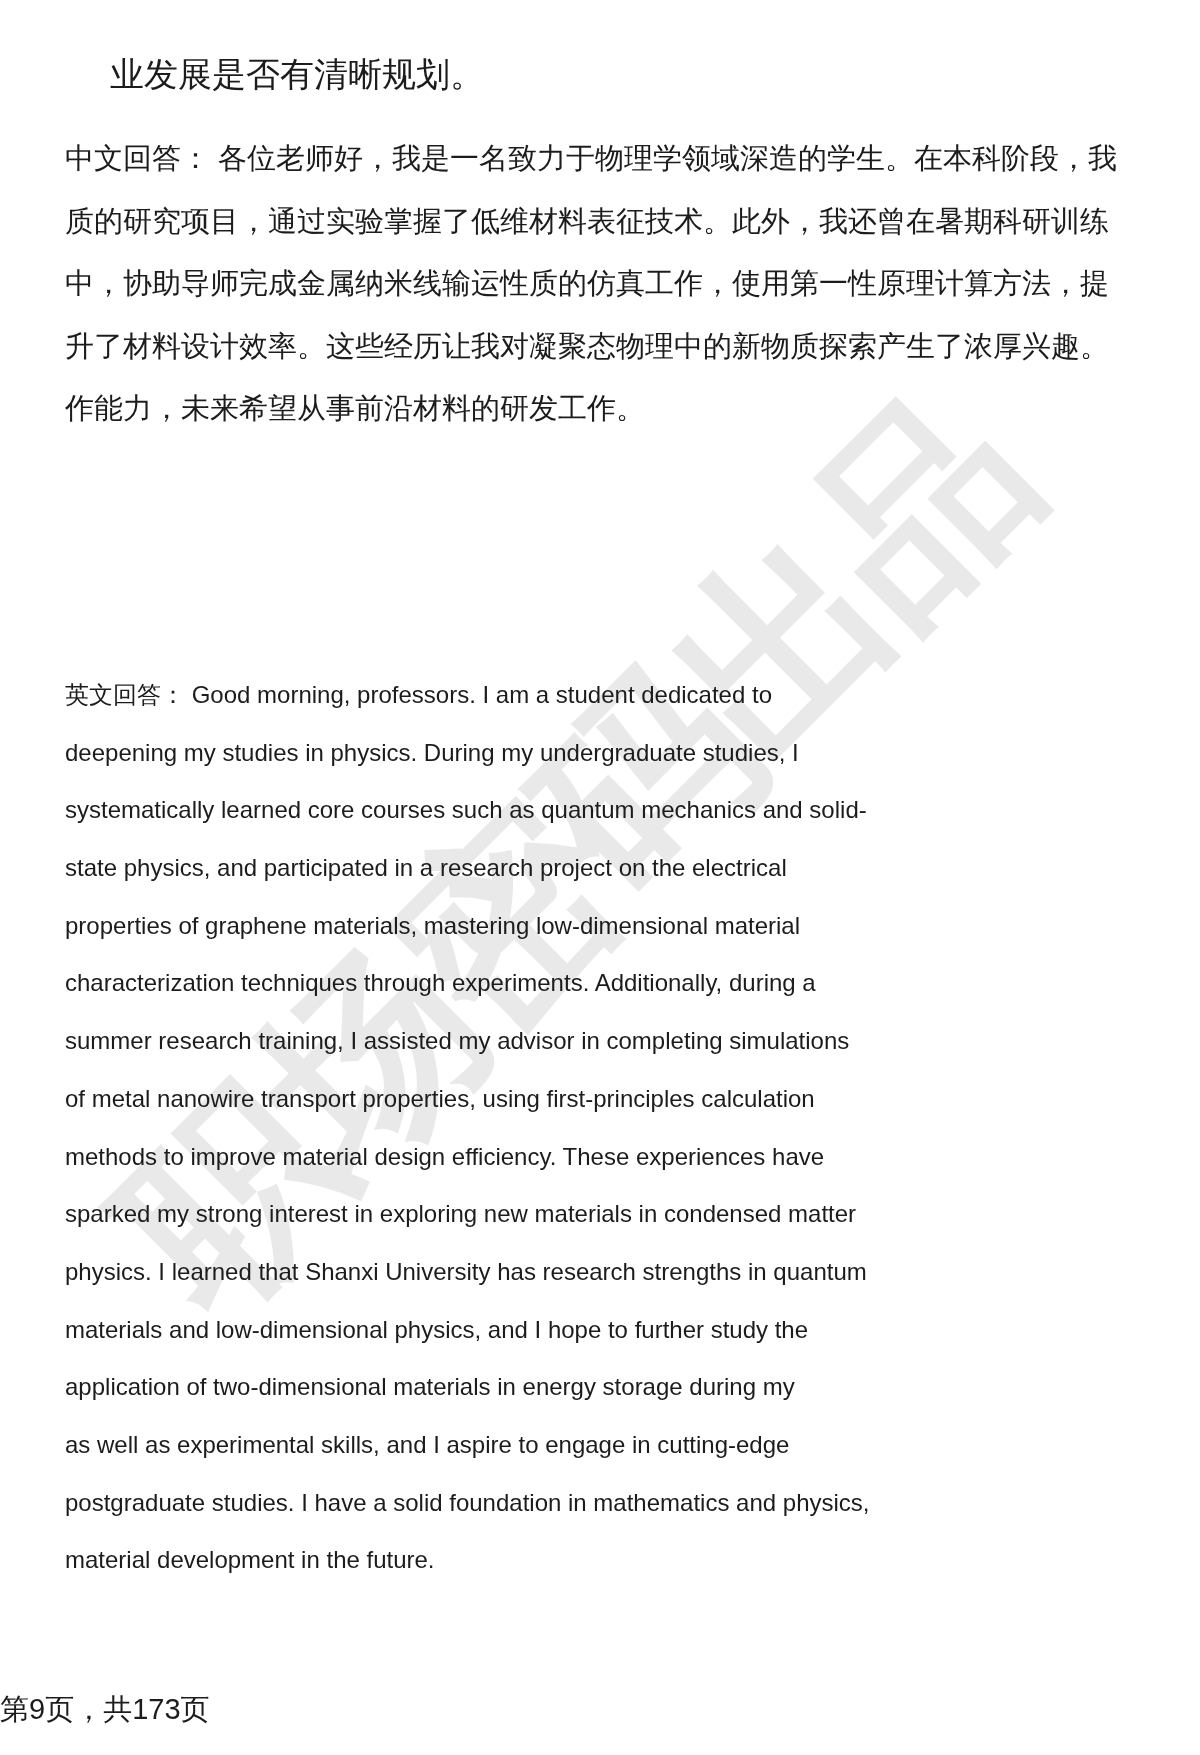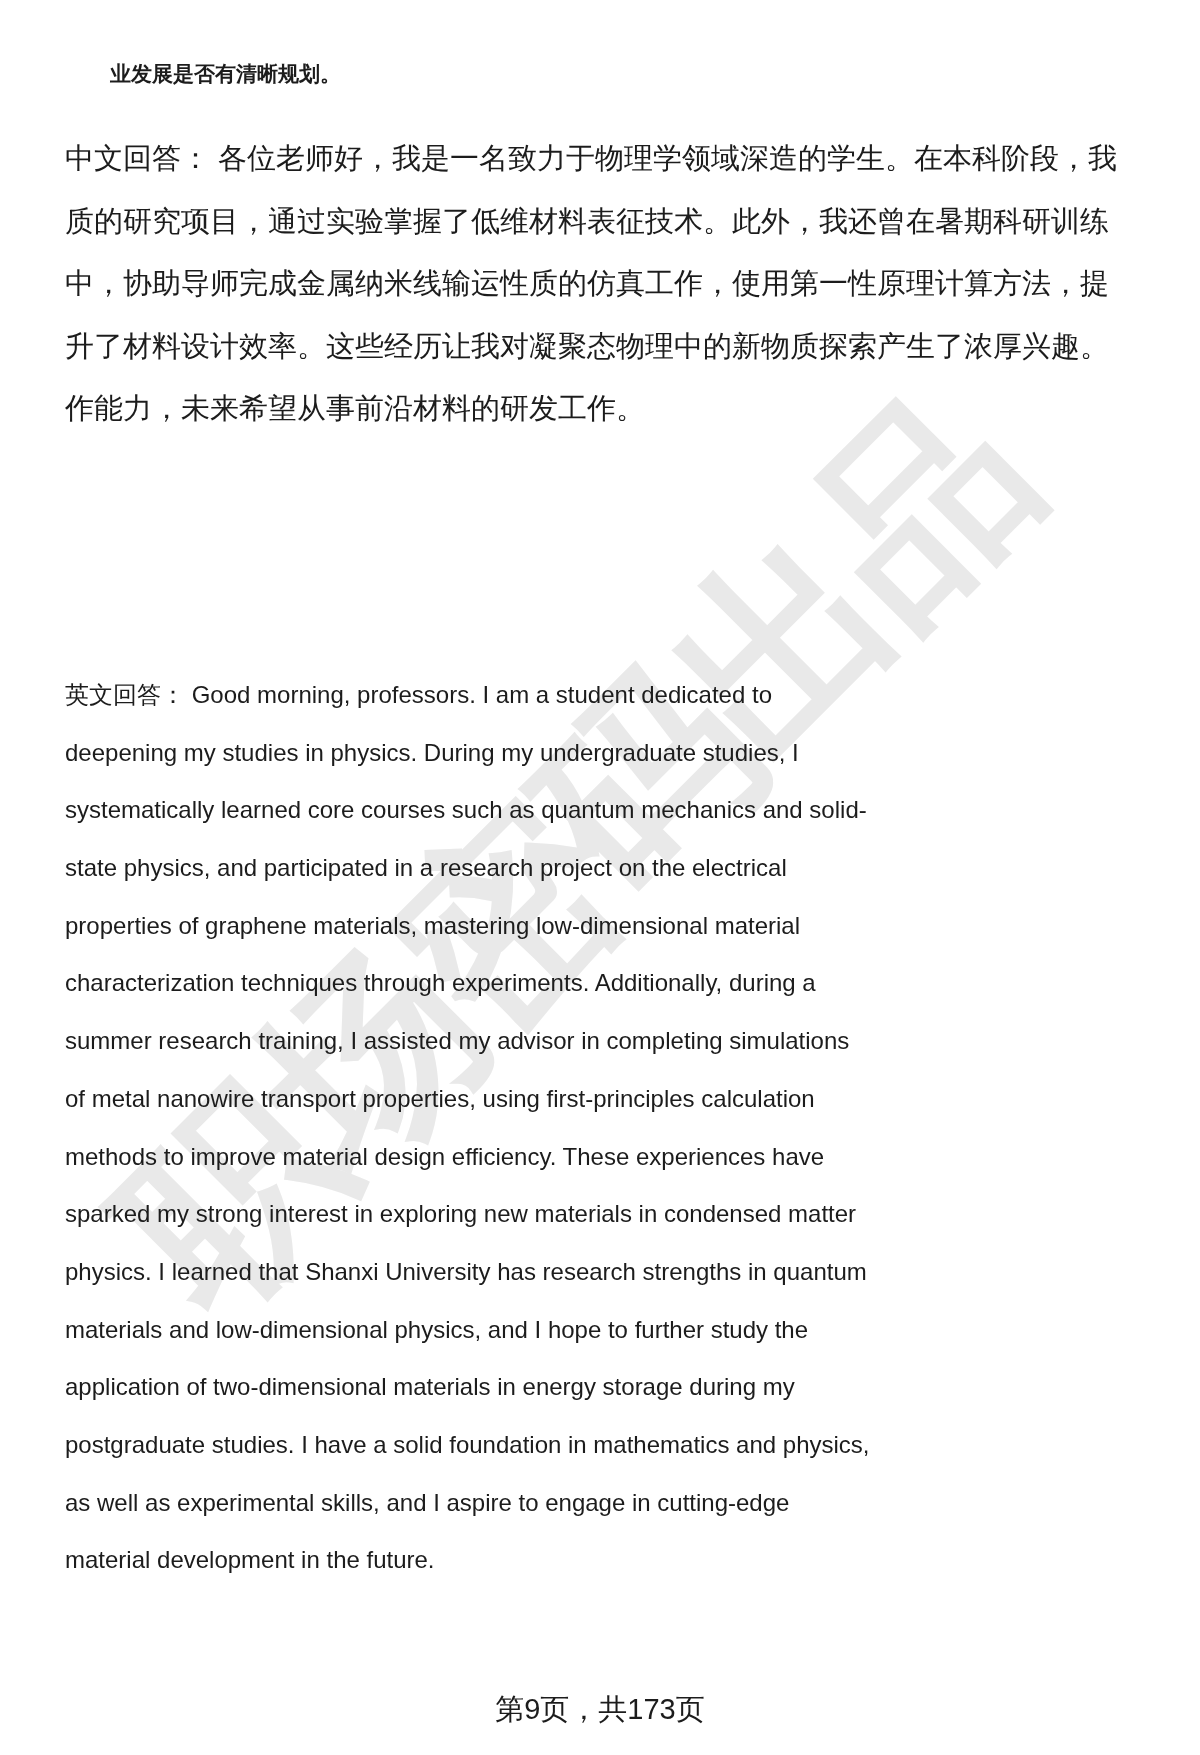--- a/index.html
+++ b/index.html
@@ -19,39 +19,37 @@
     font-weight:700;
     color:#e9e9e9;
     letter-spacing:-10px;
     white-space:nowrap;
     user-select:none;
     pointer-events:none;
   }
   .intro-line {
     position:absolute;
     left:110px; top:55px;
-    font-size:21px;
+    font-size:34px;
     line-height:38px;
     white-space:nowrap;
-    font-weight:bold;
   }
   .para {
     position:absolute;
     left:65px;
     width:1078px;
   }
   .para-cn { top:127px; }
   .para-en { top:666px; }
   .line { white-space:nowrap; }
   .para-cn .line { font-size:29px;   line-height:62.5px; height:62.5px; }
   .para-en .line { font-size:24px; line-height:57.7px; height:57.7px; }
   .page-footer {
     position:absolute;
     left:0; right:0; top:1690px;
-    text-align:center;
     font-size:29px;
     line-height:38px;
   }
 </style>
 </head>
 <body>
 
 <div class="watermark">职场密码出品</div>
 
 <div class="intro-line">业发展是否有清晰规划。</div>
@@ -71,18 +69,18 @@
   <div class="line">state physics, and participated in a research project on the electrical</div>
   <div class="line">properties of graphene materials, mastering low-dimensional material</div>
   <div class="line">characterization techniques through experiments. Additionally, during a</div>
   <div class="line">summer research training, I assisted my advisor in completing simulations</div>
   <div class="line">of metal nanowire transport properties, using first-principles calculation</div>
   <div class="line">methods to improve material design efficiency. These experiences have</div>
   <div class="line">sparked my strong interest in exploring new materials in condensed matter</div>
   <div class="line">physics. I learned that Shanxi University has research strengths in quantum</div>
   <div class="line">materials and low-dimensional physics, and I hope to further study the</div>
   <div class="line">application of two-dimensional materials in energy storage during my</div>
+  <div class="line">as well as experimental skills, and I aspire to engage in cutting-edge</div>
   <div class="line">postgraduate studies. I have a solid foundation in mathematics and physics,</div>
-  <div class="line">as well as experimental skills, and I aspire to engage in cutting-edge</div>
   <div class="line">material development in the future.</div>
 </div>
 
 <div class="page-footer">第9页，共173页</div>
 
 </body></html>

